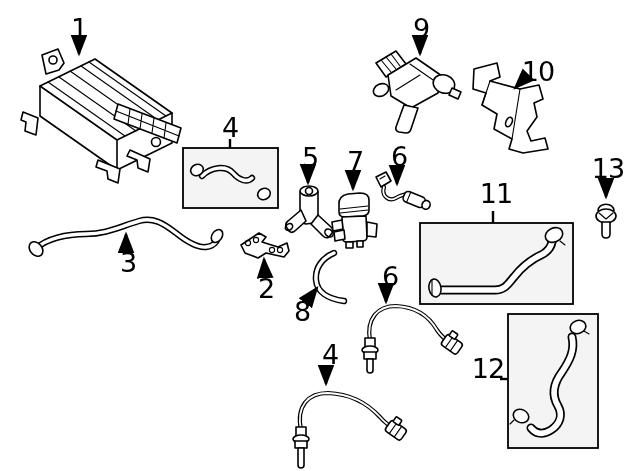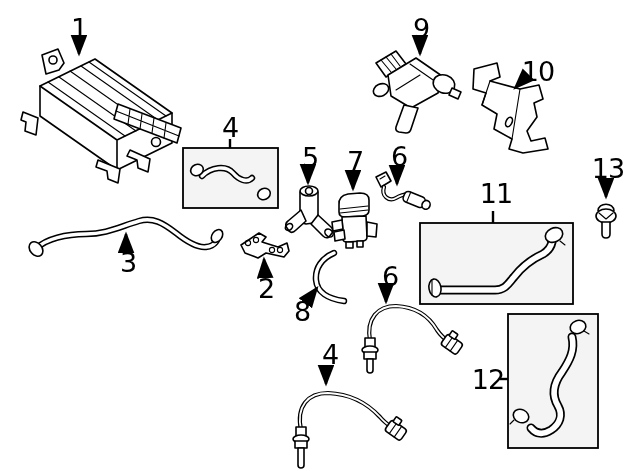--- a/index.html
+++ b/index.html
@@ -212,18 +212,18 @@
 <div class="callout" style="left:266px;top:288px">2</div>
 <div class="callout" style="left:128px;top:262px">3</div>
 <div class="callout" style="left:230px;top:127px">4</div>
 <div class="callout" style="left:310px;top:157px">5</div>
 <div class="callout" style="left:399px;top:156px">6</div>
 <div class="callout" style="left:355px;top:161px">7</div>
 <div class="callout" style="left:302px;top:311px">8</div>
 <div class="callout" style="left:421px;top:28px">9</div>
 <div class="callout" style="left:538px;top:71px">10</div>
 <div class="callout" style="left:496px;top:193px">11</div>
-<div class="callout" style="left:488px;top:379px">12</div>
+<div class="callout" style="left:488px;top:368px">12</div>
 <div class="callout" style="left:608px;top:168px">13</div>
 <div class="callout" style="left:390px;top:276px">6</div>
 <div class="callout" style="left:330px;top:354px">4</div>
 
 </div>
 
 </body></html>

